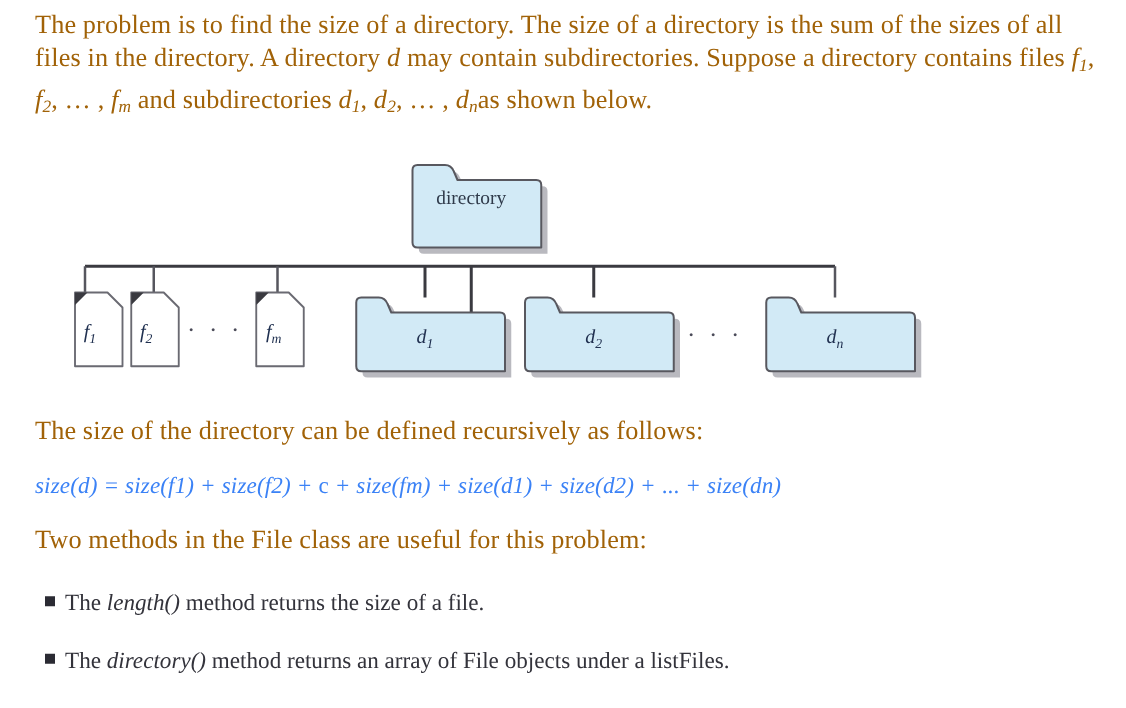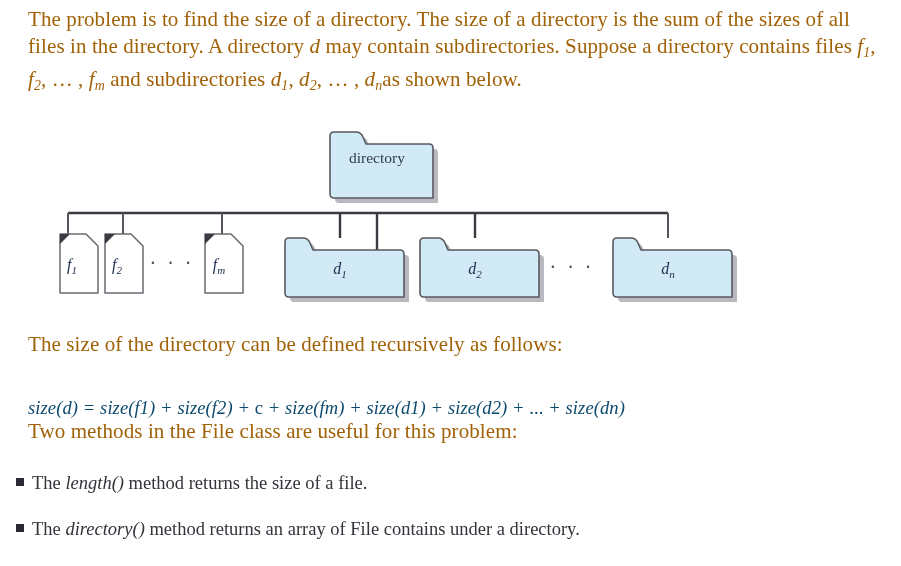--- a/index.html
+++ b/index.html
@@ -35,35 +35,35 @@
     vertical-align: -0.28em;
     font-style: italic;
   }
 
   .line-recursive {
     left: 28px;
     top: 331px;
   }
   .line-formula {
     left: 28px;
-    top: 395px;
+    top: 376px;
     font-style: italic;
     font-size: 18.5px;
-    color: #0c4a6e;
+    color: #3b82f6;
     white-space: nowrap;
   }
   .line-formula .rm { font-style: normal; }
   .line-twomethods {
     left: 28px;
     top: 418px;
   }
 
   .bullet-row {
     position: absolute;
-    left: 16px;
+    left: 36px;
     font-size: 18.5px;
     line-height: 26px;
     color: #33333b;
     display: flex;
     align-items: baseline;
     gap: 8px;
     white-space: nowrap;
     text-align: right;
   }
   .bullet-1 { top: 470px; }
@@ -190,14 +190,14 @@
 
 <div class="para line-twomethods">Two methods in the File class are useful for this problem:</div>
 
 <div class="bullet-row bullet-1">
   <span class="bullet-mark"></span>
   <span><span>The </span><span class="it">length()</span><span> method returns the size of a file.</span></span>
 </div>
 
 <div class="bullet-row bullet-2">
   <span class="bullet-mark"></span>
-  <span><span>The </span><span class="it">directory()</span><span> method returns an array of File contains under a directory.</span></span>
+  <span><span>The </span><span class="it">directory()</span><span> method returns an array of File objects under a listFiles.</span></span>
 </div>
 
 </body></html>

